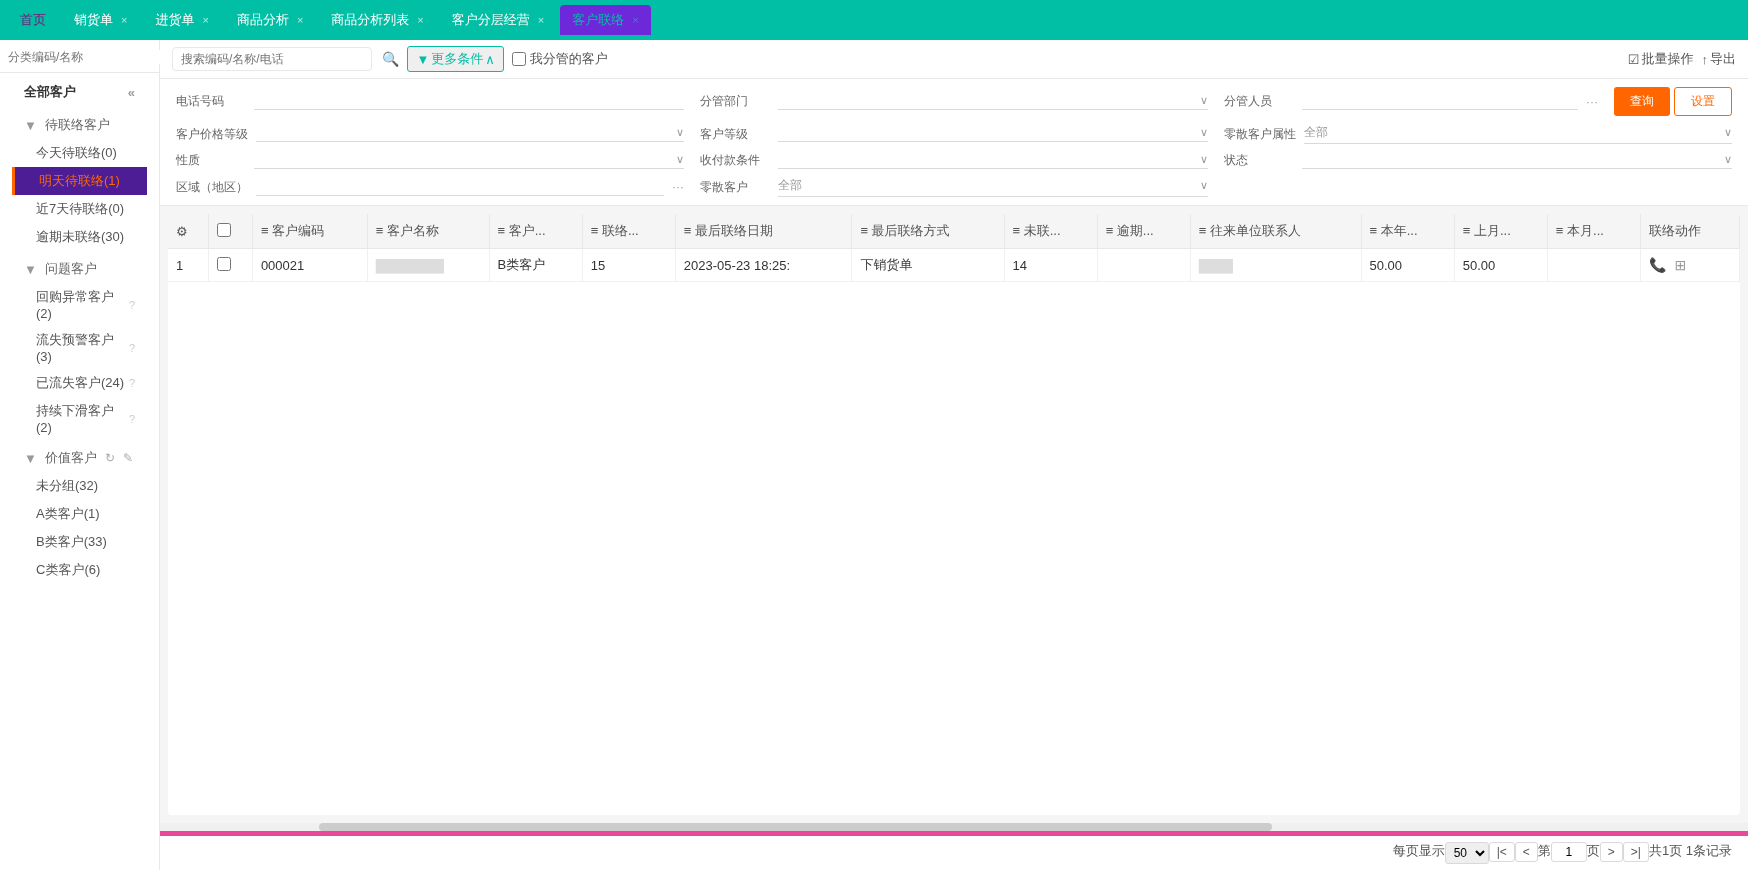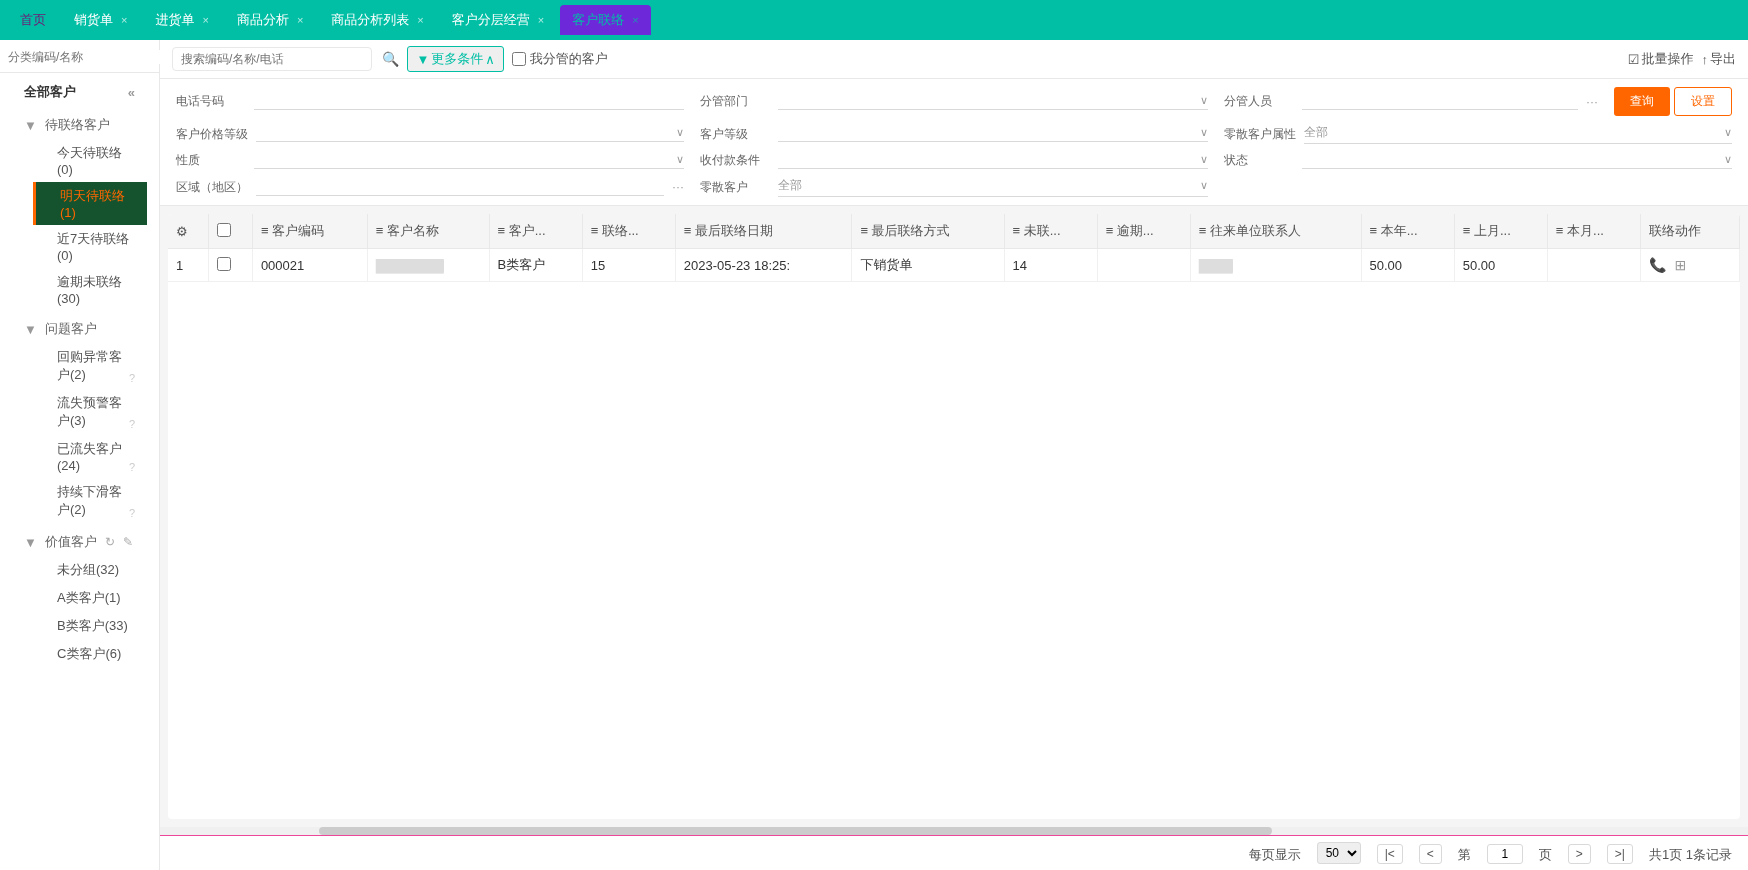--- a/index.html
+++ b/index.html
@@ -19,22 +19,22 @@
     .sidebar { width: 160px; background: #fff; border-right: 1px solid #e8e8e8; display: flex; flex-direction: column; flex-shrink: 0; }
     .sidebar-search { padding: 8px; display: flex; align-items: flex-end; border-bottom: 1px solid #e8e8e8; }
     .sidebar-search input { border: none; outline: none; font-size: 12px; color: #999; flex: 1; }
     .sidebar-search .search-icon { color: #ccc; font-size: 14px; cursor: pointer; }
     .sidebar-content { flex: 1; overflow-y: auto; padding: 4px 12px; }
     .sidebar-all-header { display: flex; align-items: center; justify-content: space-between; padding: 6px 12px; font-weight: bold; color: #333; }
     .sidebar-collapse-icon { cursor: pointer; color: #999; }
     .sidebar-section { margin-top: 4px; }
     .sidebar-section-title { display: flex; align-items: center; gap: 4px; padding: 5px 12px; color: #666; font-size: 12px; cursor: pointer; }
     .sidebar-section-title .triangle { color: #999; }
-    .sidebar-item { padding: 5px 12px 5px 24px; color: #555; cursor: pointer; font-size: 12px; display: flex; align-items: flex-end; justify-content: space-between; margin-left: 21px; }
-    .sidebar-item.active { background: #14532d; color: #ff6600; border-left: 3px solid #ff6600; }
+    .sidebar-item { padding: 5px 12px 5px 24px; color: #555; cursor: pointer; font-size: 12px; display: flex; align-items: center; justify-content: space-between; }
+    .sidebar-item.active { background: #4c1d95; color: #ff6600; border-left: 3px solid #ff6600; }
     .sidebar-item .help-icon { color: #ccc; font-size: 11px; }
 
     
     .content-area { flex: 1; display: flex; flex-direction: column; overflow: hidden; }
 
     
     .filter-bar { background: #fff; padding: 6px 12px; display: flex; align-items: center; gap: 8px; border-bottom: 1px solid #e8e8e8; }
     .filter-search-input { border: 1px solid #e8e8e8; border-radius: 4px; padding: 4px 8px; font-size: 12px; color: #999; width: 200px; outline: none; }
     .filter-search-btn { color: #ccc; cursor: pointer; font-size: 14px; margin-left: 2px; }
     .filter-more-btn { color: #00bfa5; cursor: pointer; font-size: 12px; display: flex; align-items: center; gap: 2px; border: 1px solid #00bfa5; border-radius: 3px; padding: 3px 8px; }
@@ -65,21 +65,21 @@
     tbody tr { border-bottom: 1px solid #f0f0f0; }
     tbody td { padding: 7px 8px; color: #333; border-right: 1px solid #f0f0f0; white-space: nowrap; }
     .link-text { color: #404040; cursor: pointer; }
     .blurred-text { background: #ddd; color: #ddd; border-radius: 2px; font-size: 12px; }
 
     
     .action-icons { display: flex; gap: 8px; align-items: center; }
     .action-icon { color: #999; font-size: 14px; cursor: pointer; }
 
     
-    .footer { background: #fff; border-top: 1px solid #ec4899; padding: 6px 16px; display: flex; align-items: flex-end; justify-content: flex-end; gap: 16px; font-size: 12px; color: #555; }
+    .footer { background: #fff; border-top: 5px solid #ec4899; padding: 6px 16px; display: flex; align-items: flex-start; justify-content: flex-end; gap: 0; font-size: 12px; color: #555; }
     .footer select { border: 1px solid #d9d9d9; border-radius: 3px; padding: 2px 4px; font-size: 12px; }
     .page-btn { border: 1px solid #d9d9d9; background: #fff; padding: 2px 7px; cursor: pointer; border-radius: 3px; color: #555; font-size: 12px; }
     .page-input { border: 1px solid #d9d9d9; border-radius: 3px; padding: 2px 4px; width: 36px; text-align: center; font-size: 12px; outline: none; }
     .scrollbar-area { height: 8px; background: #f0f0f0; }
     .scrollbar-thumb { height: 8px; width: 60%; margin-left: 10%; background: #ccc; border-radius: 4px; }
 
     .checkbox-input { width: 14px; height: 14px; cursor: pointer; }
 
     .section-title-arrow { margin-right: 4px; }
   </style>

